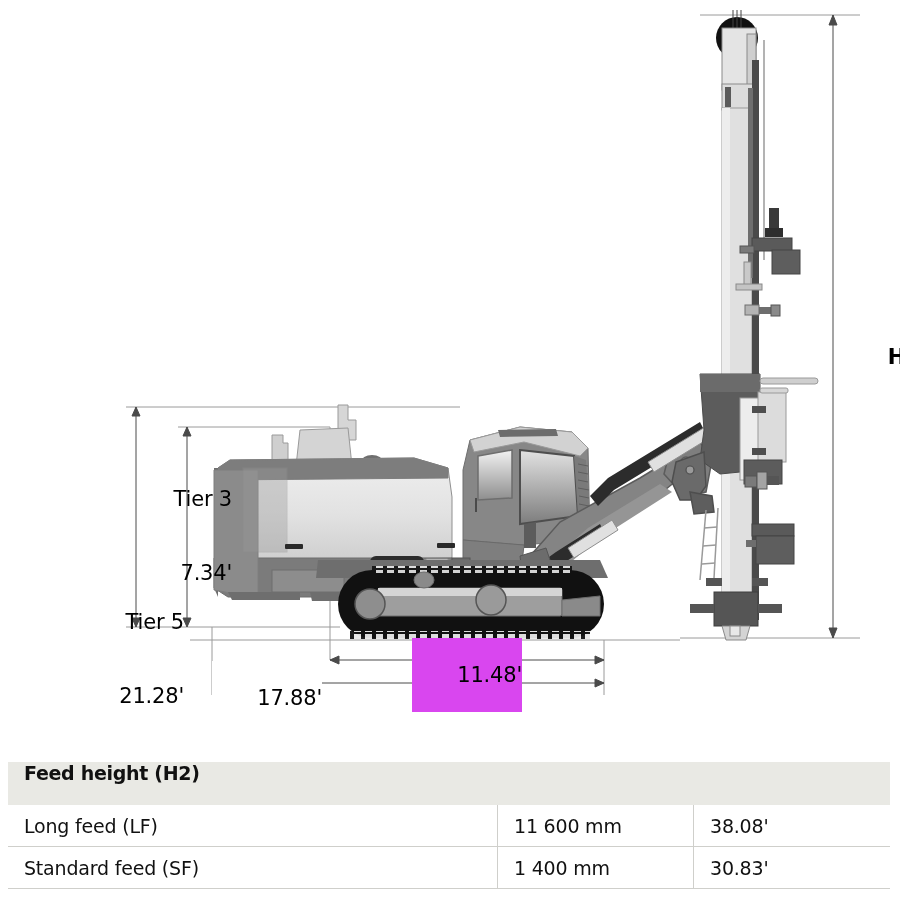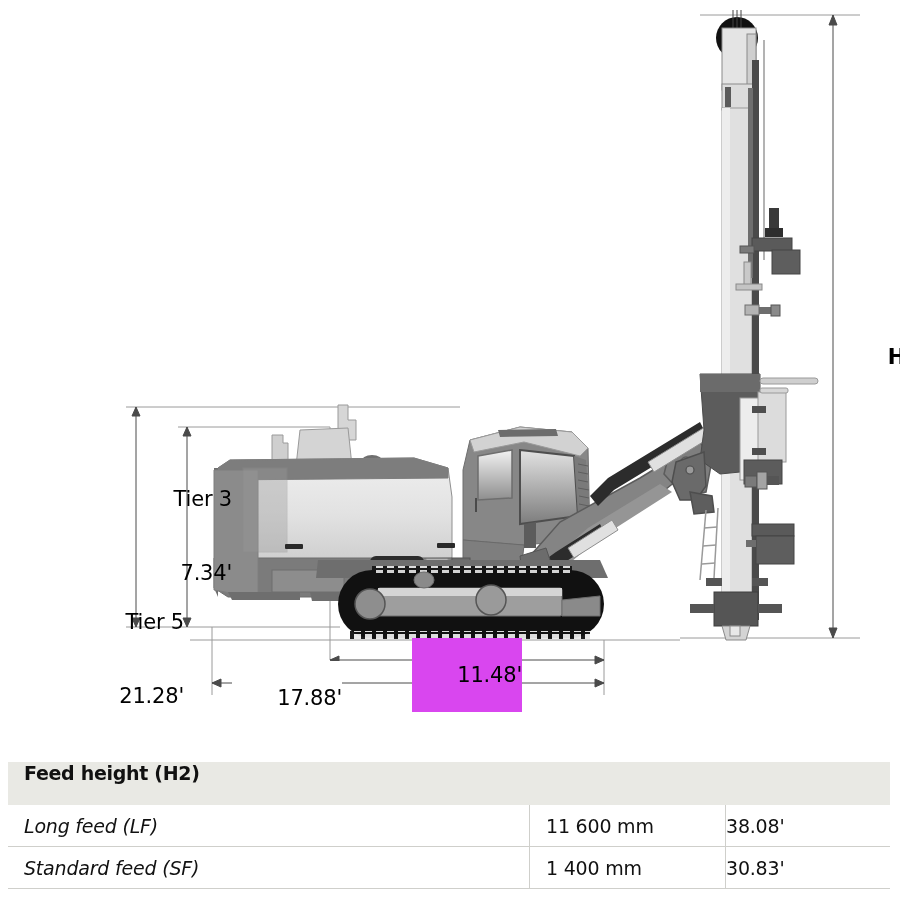--- a/index.html
+++ b/index.html
@@ -56,23 +56,23 @@
   }
   .tbl-row:first-of-type{border-top:1px solid #cfcfcb;}
   .cell{
     display:flex;align-items:center;
     font-family:"DejaVu Sans","Liberation Sans",sans-serif;
     font-size:19px;
     color:#111;
     box-sizing:border-box;
     letter-spacing:-0.2px;
   }
-  .cell-label{width:489px;padding-left:16px;font-style:italic;}
-  .cell-metric{width:196px;padding-left:16px;border-left:1px solid #cfcfcb;margin-left:32px;}
-  .cell-imperial{flex:1;border-left:1px solid #cfcfcb;}
+  .cell-label{width:489px;padding-left:16px;}
+  .cell-metric{width:196px;padding-left:16px;border-left:1px solid #cfcfcb;}
+  .cell-imperial{flex:1;padding-left:16px;border-left:1px solid #cfcfcb;}
 </style>
 </head>
 <body>
 
 <div id="stage">
 
   <div id="drawing">
     <svg width="900" height="750" viewBox="0 0 900 750" xmlns="http://www.w3.org/2000/svg">
       <defs>
         <linearGradient id="glassGrad" x1="0" y1="0" x2="0" y2="1">
@@ -369,21 +369,21 @@
     <div class="dimlabel center" style="left:144px;top:437px;width:88px;">
       <div>Tier 3</div>
       <div>7.34'</div>
     </div>
 
     <div class="dimlabel center" style="left:96px;top:560px;width:88px;">
       <div>Tier 5</div>
       <div>21.28'</div>
     </div>
 
-    <div class="dimlabel center" style="left:232px;top:661px;width:110px;background:#fff;">
+    <div class="dimlabel center" style="left:212px;top:661px;width:110px;background:#fff;">
       <span>17.88'</span>
     </div>
 
     <div class="dimlabel center" style="left:412px;top:638px;width:110px;background:#d946ef;">
       <span>11.48'</span>
     </div>
 
     <div class="dimlabel" style="left:845px;top:320px;font-weight:bold;">
       <span>H2</span>
     </div>

